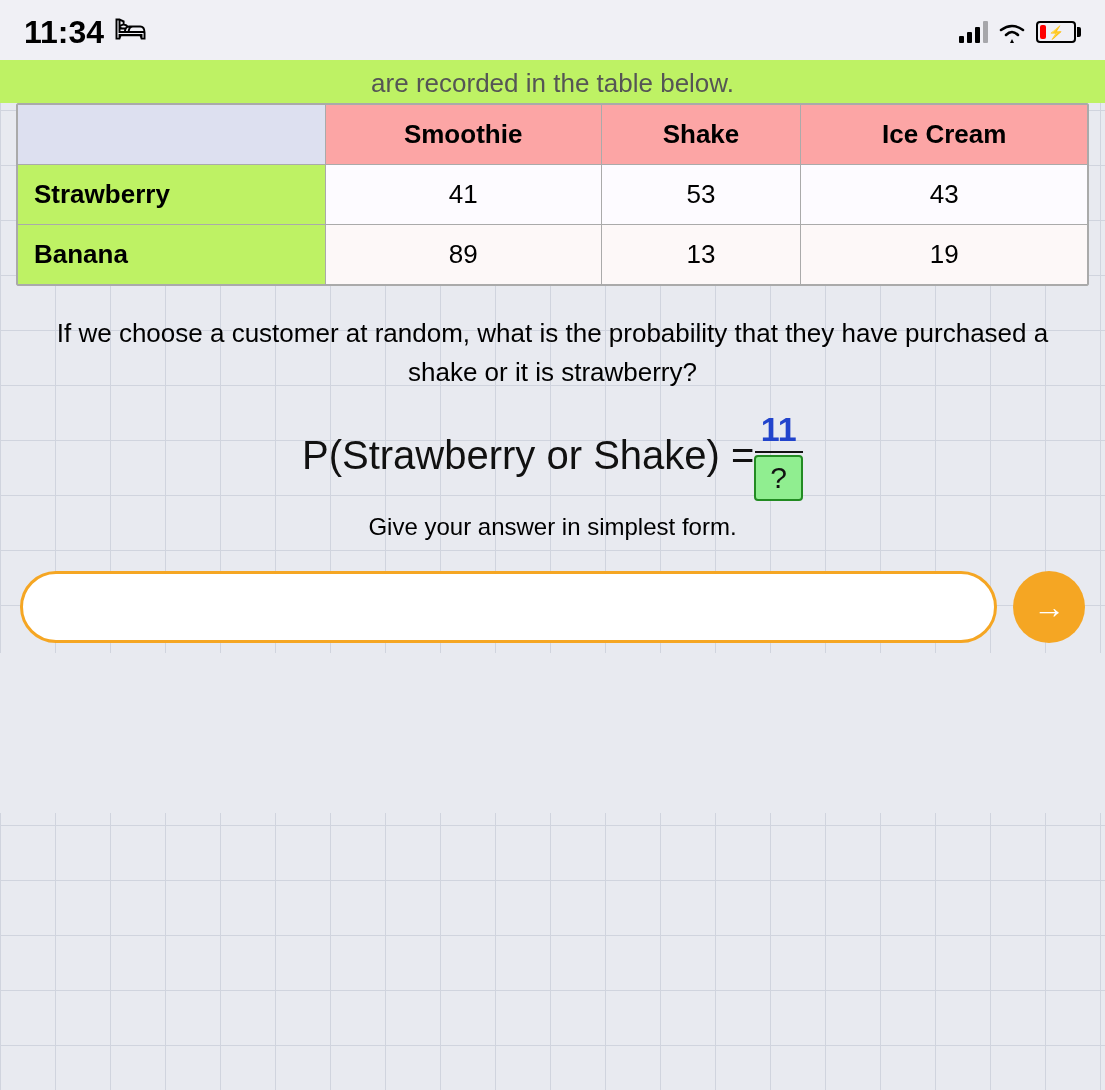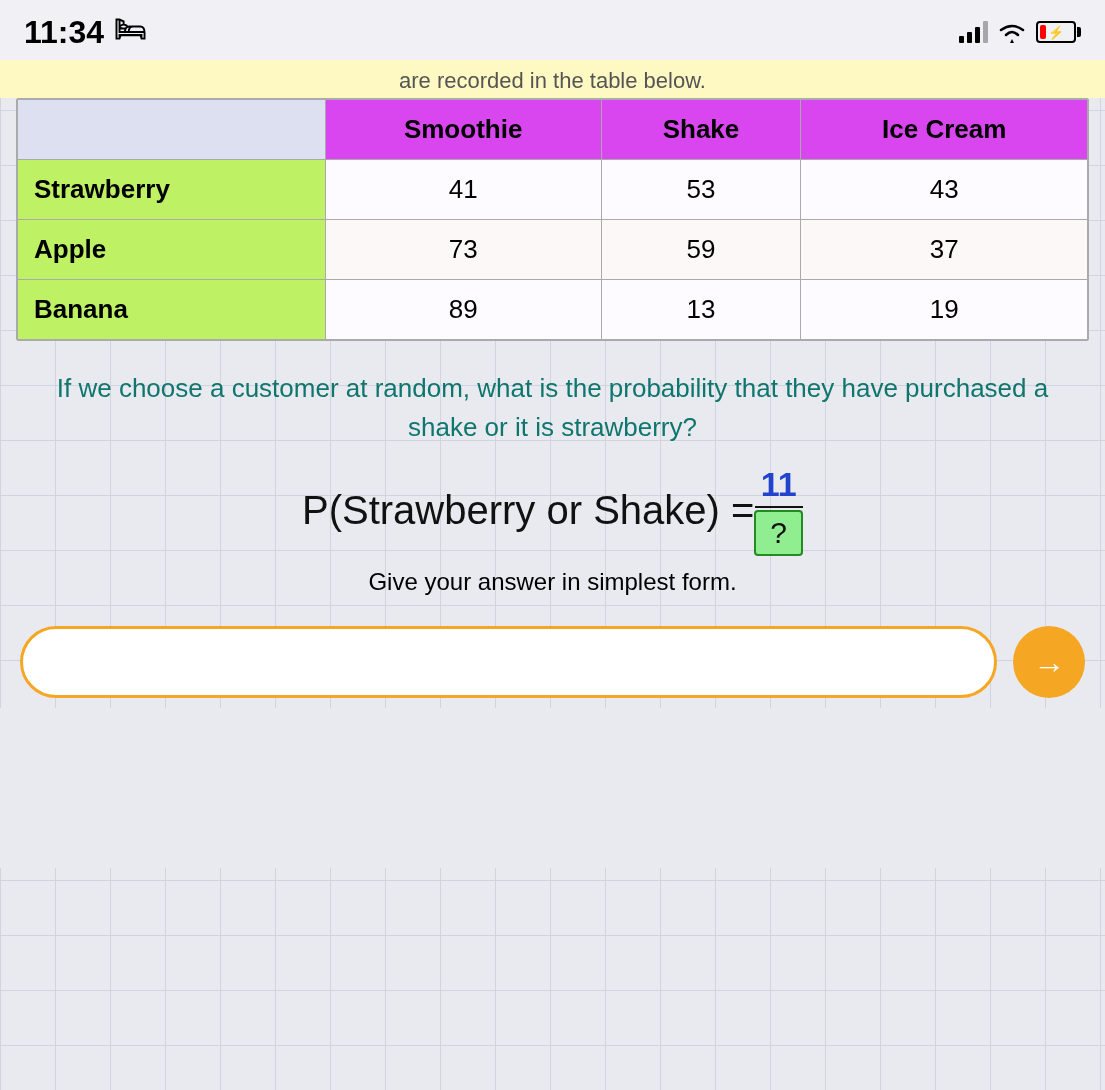--- a/index.html
+++ b/index.html
@@ -106,23 +106,23 @@
       width: 4px;
       height: 10px;
       background: #000;
       border-radius: 0 2px 2px 0;
     }
 
     
     .truncated-text {
       text-align: center;
       padding: 8px 20px 4px;
-      font-size: 22px;
+      font-size: 26px;
       color: #555;
-      background: #fef9c3;
+      background: #bef264;
       text-decoration: line-through;
       text-decoration-color: transparent;
       
       overflow: hidden;
       white-space: nowrap;
     }
 
     
     .table-container {
       margin: 0 16px;
@@ -137,21 +137,21 @@
       font-size: 26px;
     }
 
     th, td {
       border: 1.5px solid #aaa;
       padding: 14px 16px;
       text-align: center;
     }
 
     thead th {
-      background: #d946ef;
+      background: #fca5a5;
       font-weight: 700;
     }
 
     thead th:first-child {
       background: #dde0f0;
     }
 
     tbody td:first-child {
       font-weight: 700;
       text-align: left;
@@ -167,21 +167,21 @@
     }
 
     
     .question-section {
       padding: 28px 24px 8px;
       text-align: center;
     }
 
     .question-text {
       font-size: 26px;
-      color: #0f766e;
+      color: #000000;
       line-height: 1.5;
     }
 
     
     .formula-section {
       text-align: center;
       padding: 10px 24px 4px;
     }
 
     .formula-line {
@@ -321,26 +321,20 @@
         </tr>
       </thead>
       <tbody>
         <tr>
           <td>Strawberry</td>
           <td>41</td>
           <td>53</td>
           <td>43</td>
         </tr>
         <tr>
-          <td>Apple</td>
-          <td>73</td>
-          <td>59</td>
-          <td>37</td>
-        </tr>
-        <tr>
           <td>Banana</td>
           <td>89</td>
           <td>13</td>
           <td>19</td>
         </tr>
       </tbody>
     </table>
   </div>
 
   <div class="question-section">

